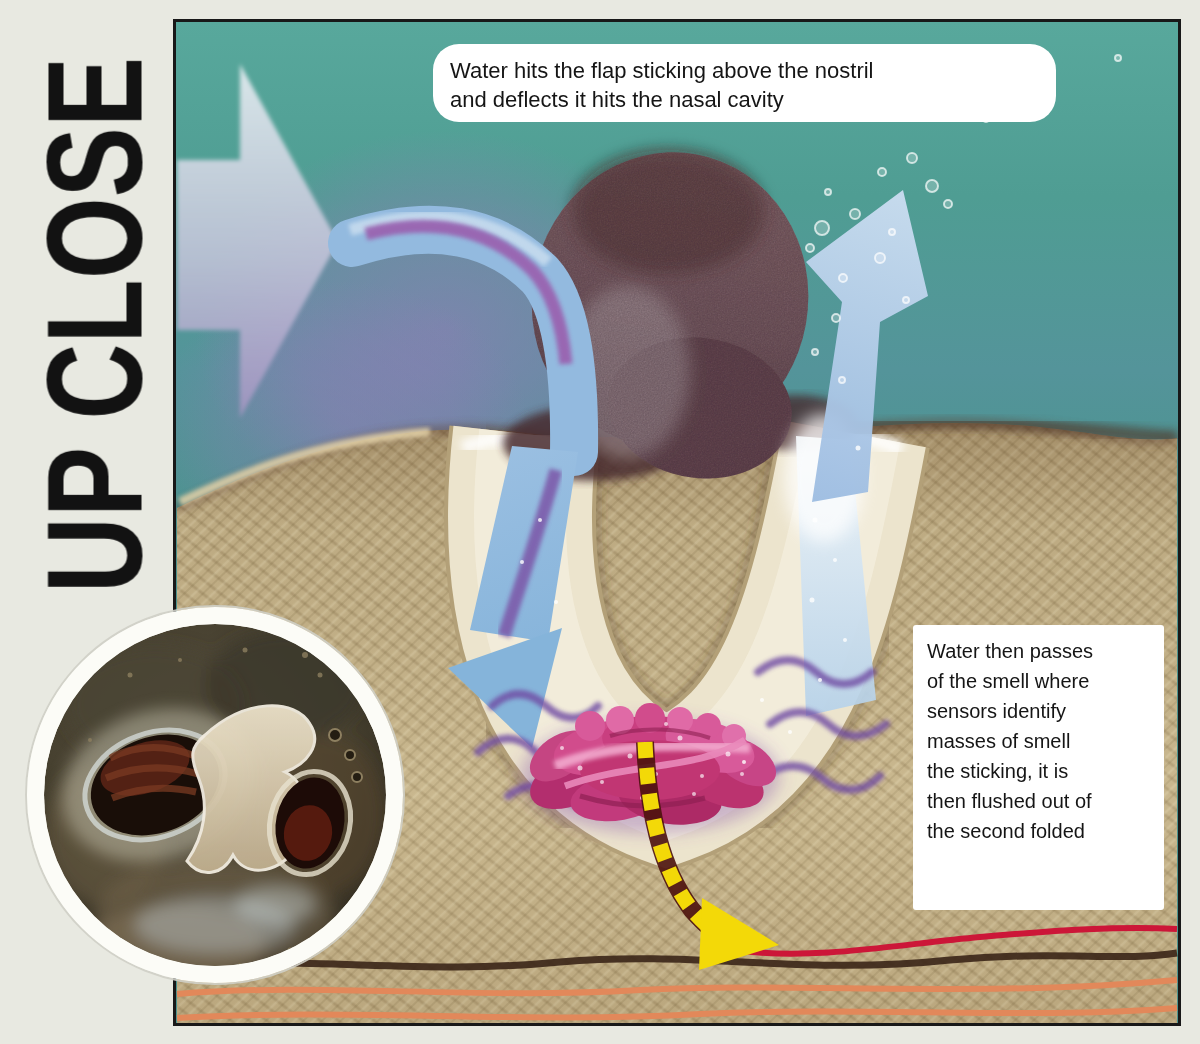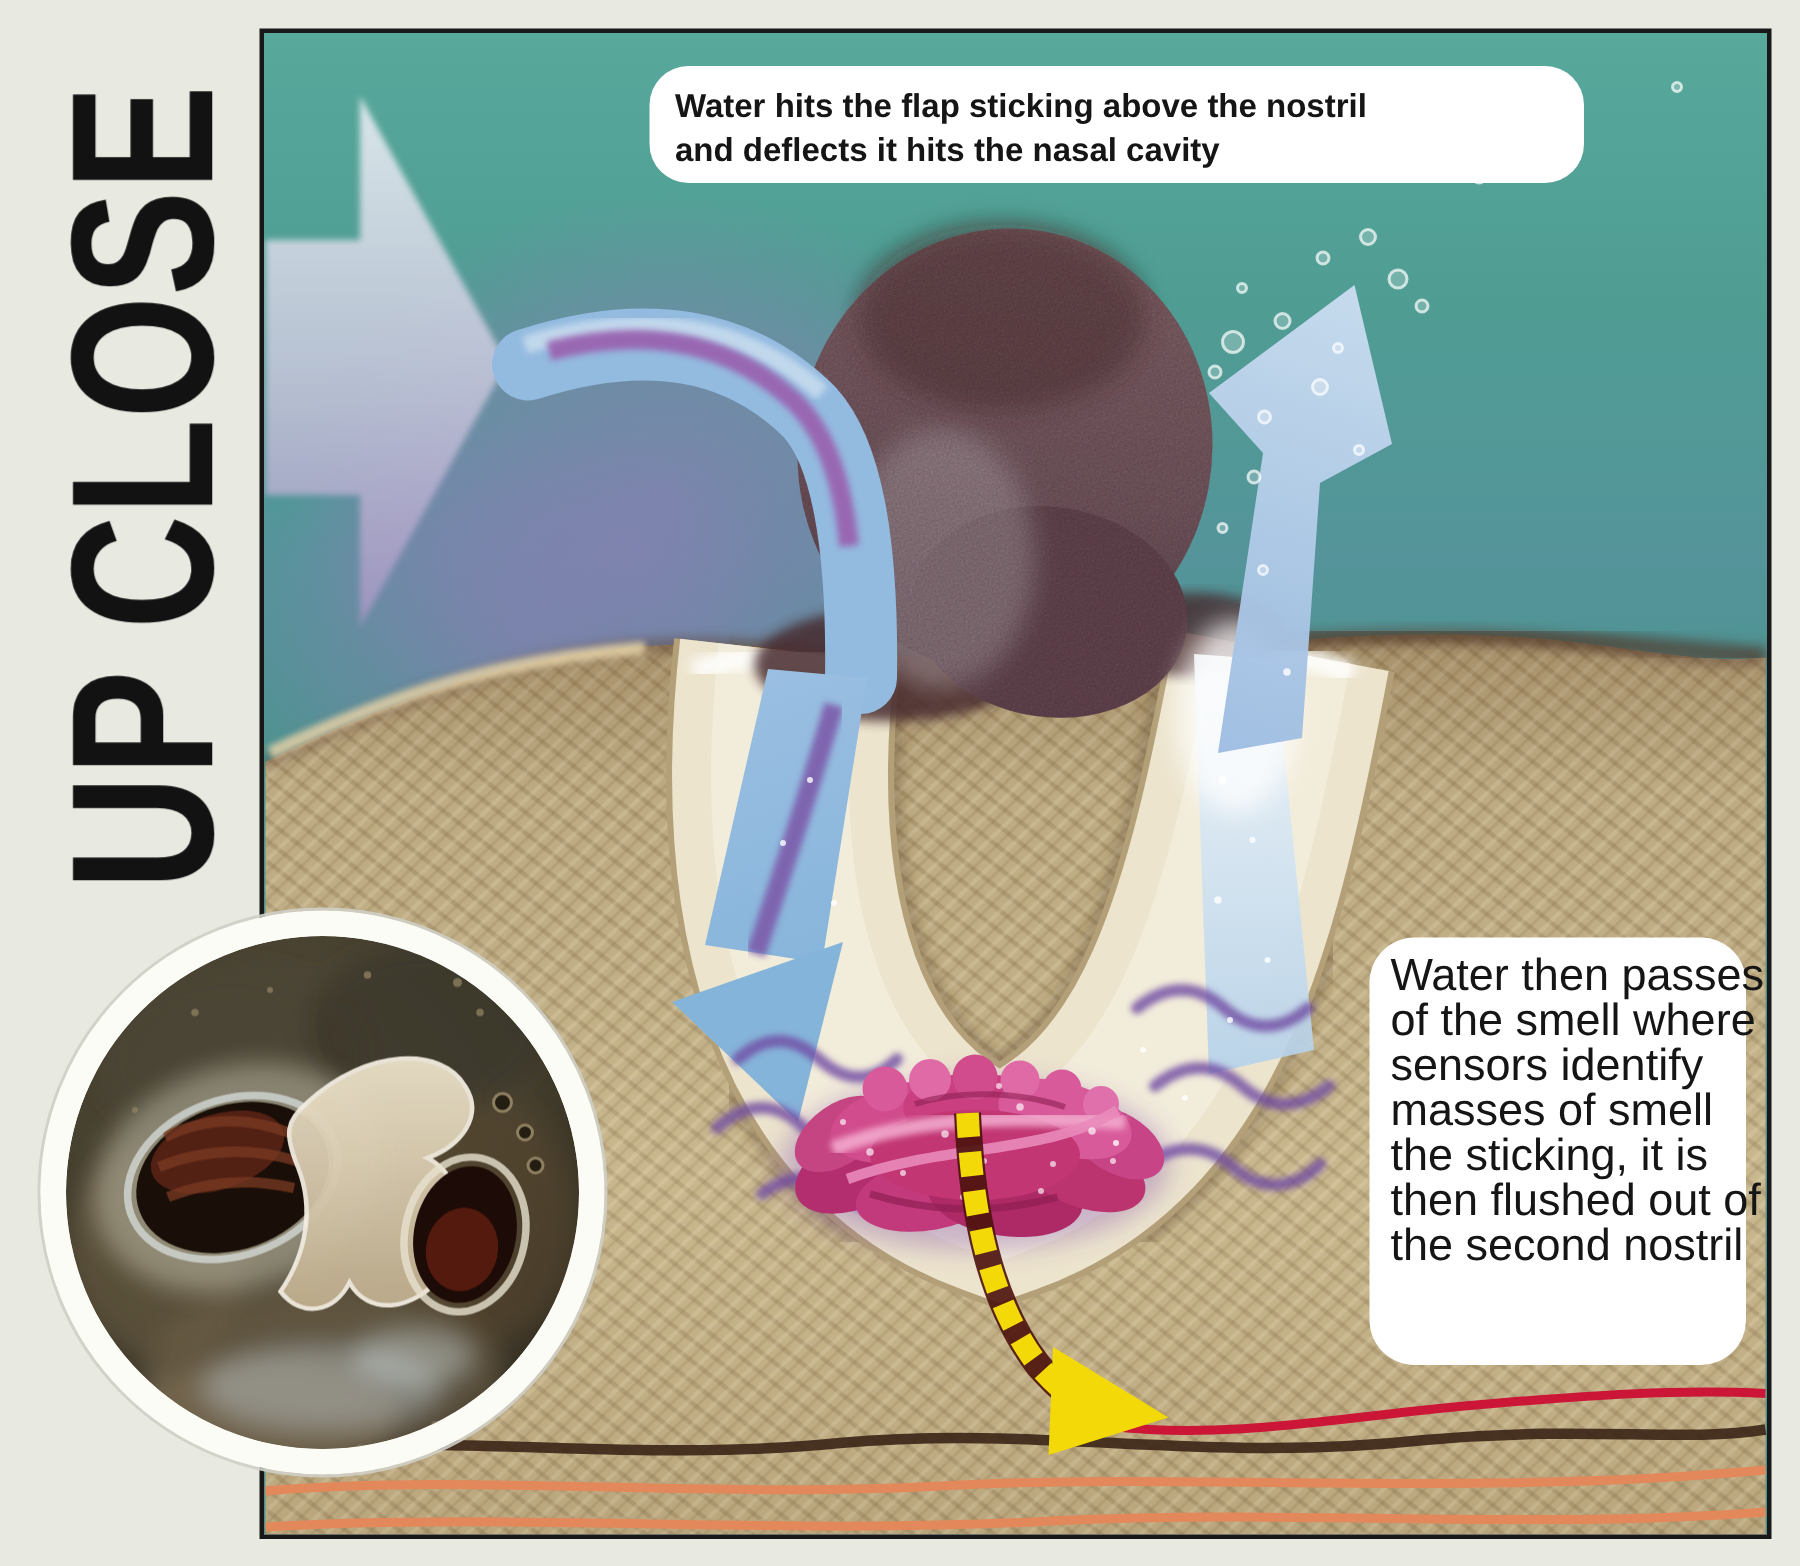--- a/index.html
+++ b/index.html
@@ -3,23 +3,23 @@
 <meta charset="utf-8">
 <style>
   html,body{margin:0;padding:0;background:#e8e9e1;}
   #stage{position:relative;width:1200px;height:1044px;background:#e8e9e1;overflow:hidden;
          font-family:"Liberation Sans",sans-serif;}
   #art{position:absolute;left:0;top:0;}
   .callout{position:absolute;background:#ffffff;color:#151515;border-radius:26px;
            box-sizing:border-box;}
   .callout span{display:block;white-space:nowrap;}
   #callout-top{left:433px;top:44px;width:623px;height:78px;padding:12px 0 0 17px;
-               font-size:22px;line-height:29px;font-weight:bold;}
+               font-size:22px;line-height:29px;}
   #callout-side{left:913px;top:625px;width:251px;height:285px;padding:11px 0 0 14px;
-                font-size:30px;line-height:30px;border-radius:30px;}
+                font-size:20px;line-height:30px;border-radius:3px;}
   #upclose{position:absolute;left:95px;top:325px;transform:translate(-50%,-50%) rotate(-90deg);
            white-space:nowrap;color:#121212;font-weight:bold;font-size:135px;}
   #upclose .squeeze{display:inline-block;transform:scaleX(0.78);transform-origin:center;}
 </style>
 </head>
 <body>
 
 <div id="stage">
 
 <svg id="art" width="1200" height="1044" viewBox="0 0 1200 1044" xmlns="http://www.w3.org/2000/svg">
@@ -334,16 +334,16 @@
   <span>and deflects it hits the nasal cavity</span>
 </div>
 
 <div id="callout-side" class="callout">
   <span>Water then passes</span>
   <span>of the smell where</span>
   <span>sensors identify</span>
   <span>masses of smell</span>
   <span>the sticking, it is</span>
   <span>then flushed out of</span>
-  <span>the second nostril</span>
+  <span>the second folded</span>
 </div>
 
 </div>
 
 </body></html>

